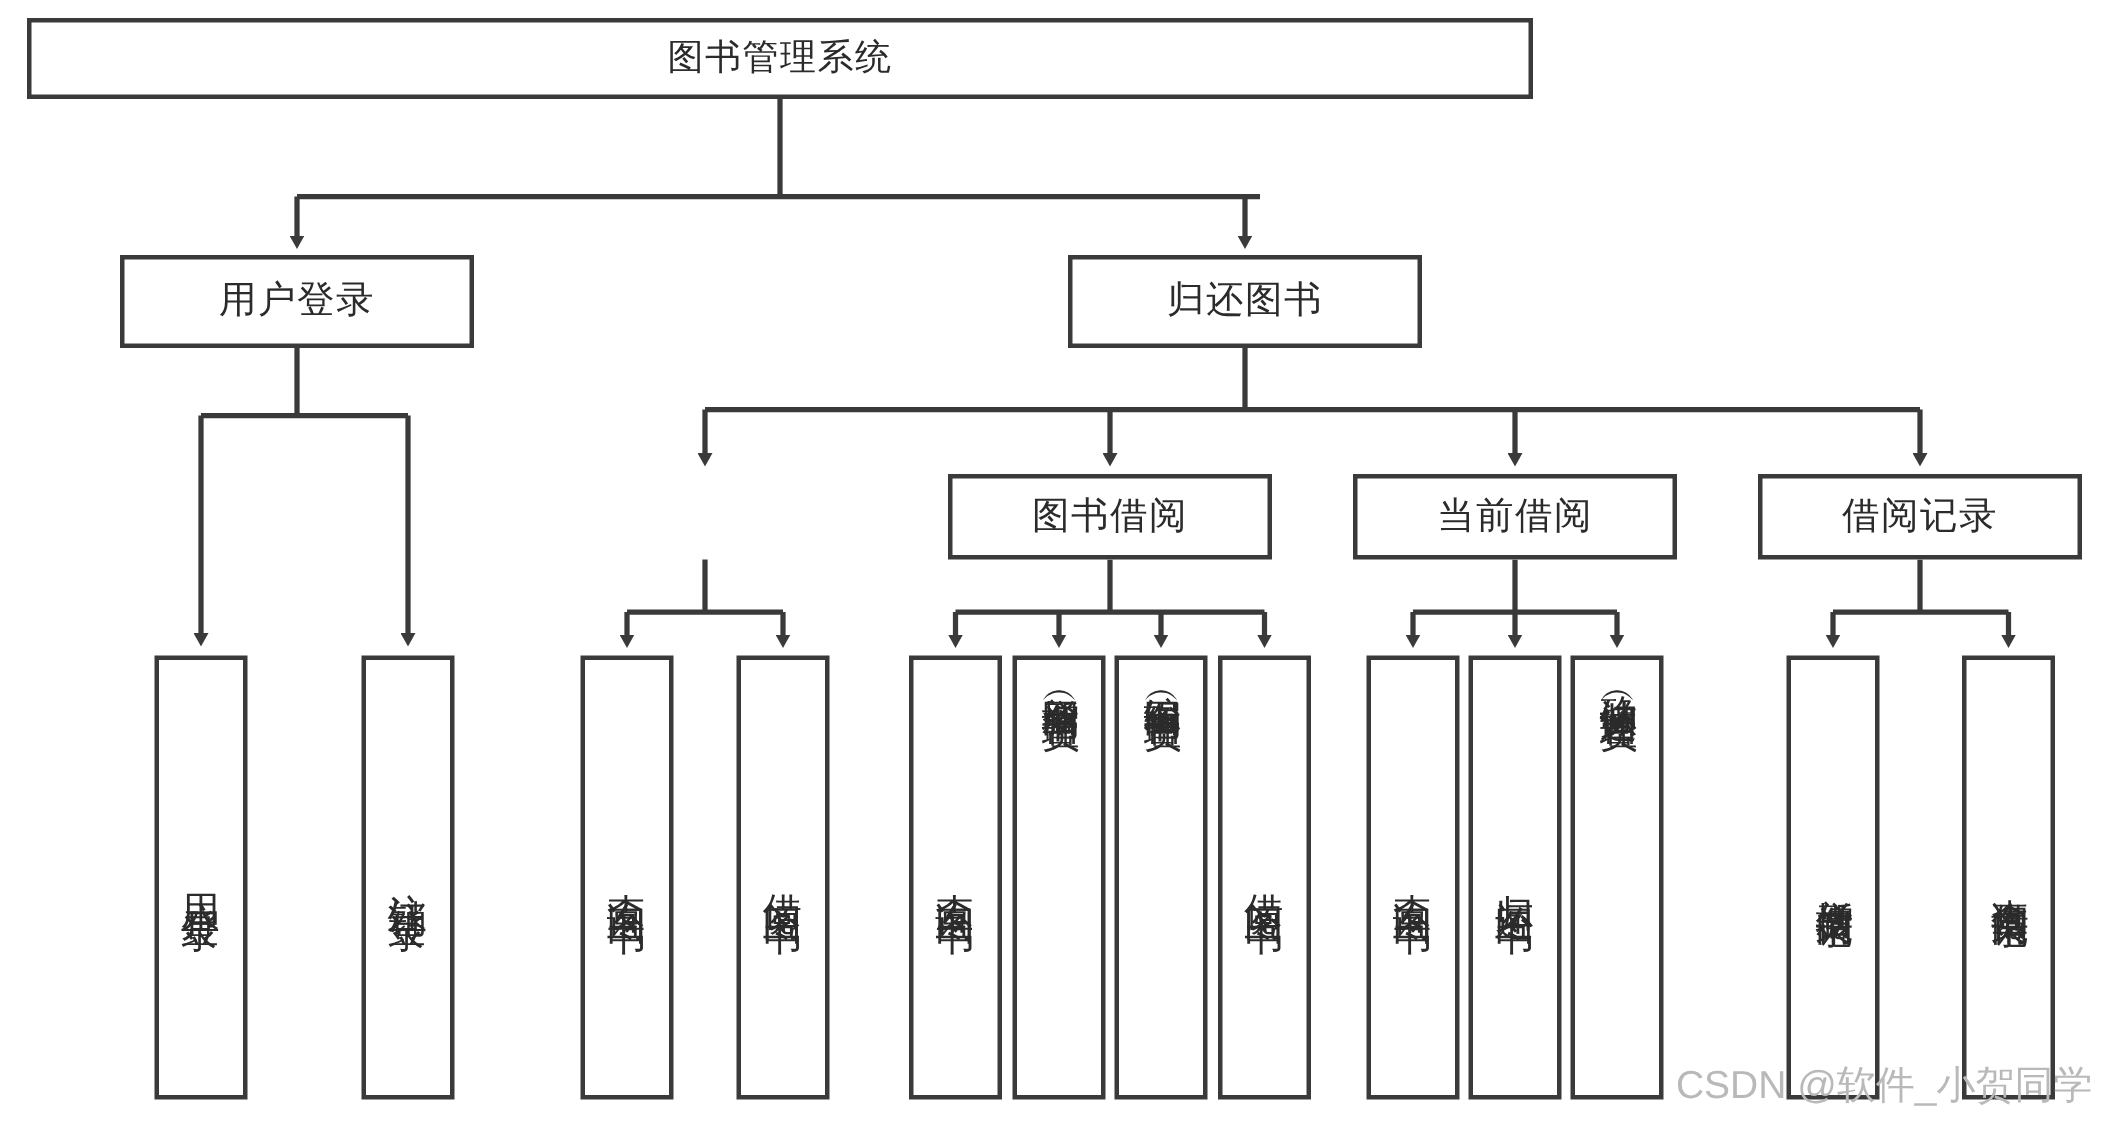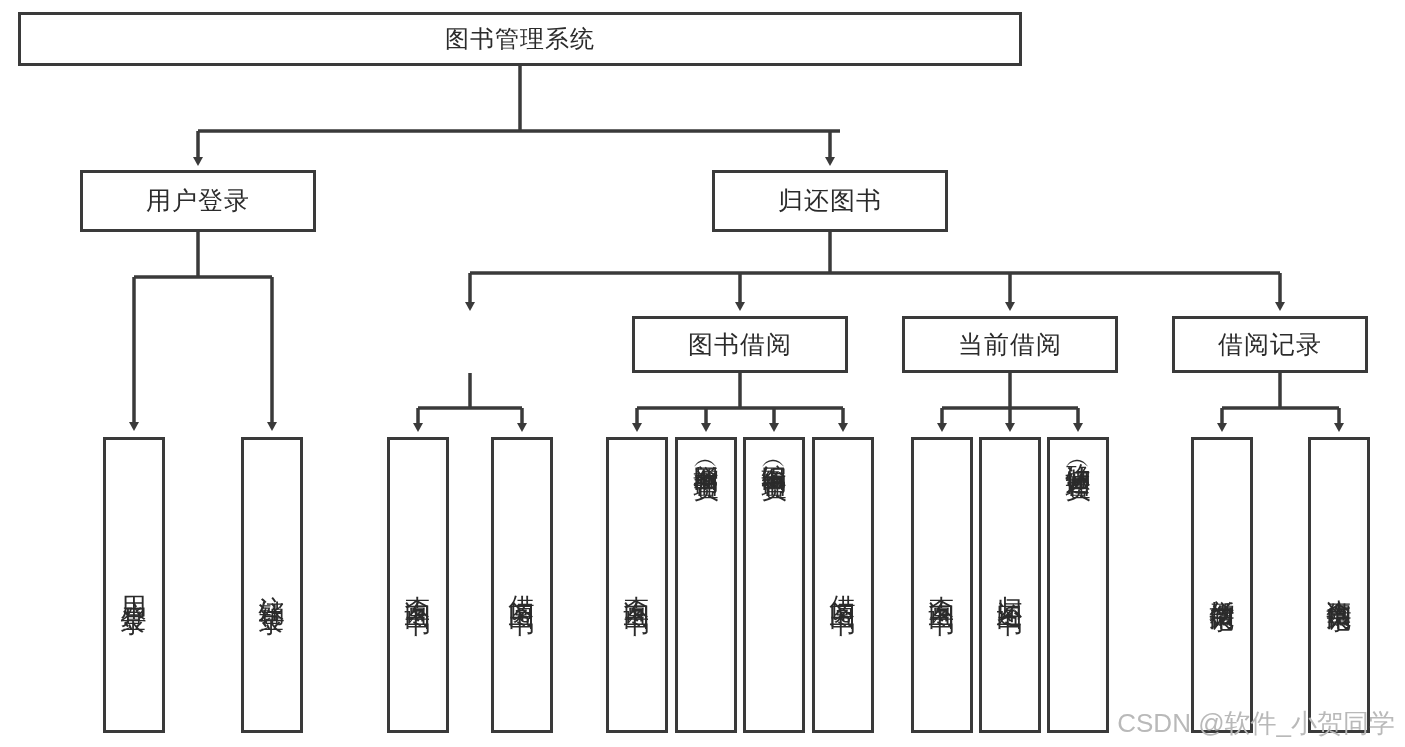--- a/index.html
+++ b/index.html
@@ -149,21 +149,21 @@
   <div class="node h-node" style="left:712px; top:170px; width:236px; height:62px;">
     <span class="lbl">归还图书</span>
   </div>
 
   <div class="node h-node" style="left:632px; top:316px; width:216px; height:57px;">
     <span class="lbl">图书借阅</span>
   </div>
   <div class="node h-node" style="left:902px; top:316px; width:216px; height:57px;">
     <span class="lbl">当前借阅</span>
   </div>
-  <div class="node h-node" style="left:1172px; top:316px; width:196px; height:57px;">
+  <div class="node h-node" style="left:1172px; top:316px; width:216px; height:57px;">
     <span class="lbl">借阅记录</span>
   </div>
 
   <div class="node leaf" style="left:103px; top:437px; width:62px; height:296px;">
     <span class="lbl">用户登录</span>
   </div>
   <div class="node leaf" style="left:241px; top:437px; width:62px; height:296px;">
     <span class="lbl">注销登录</span>
   </div>
 

